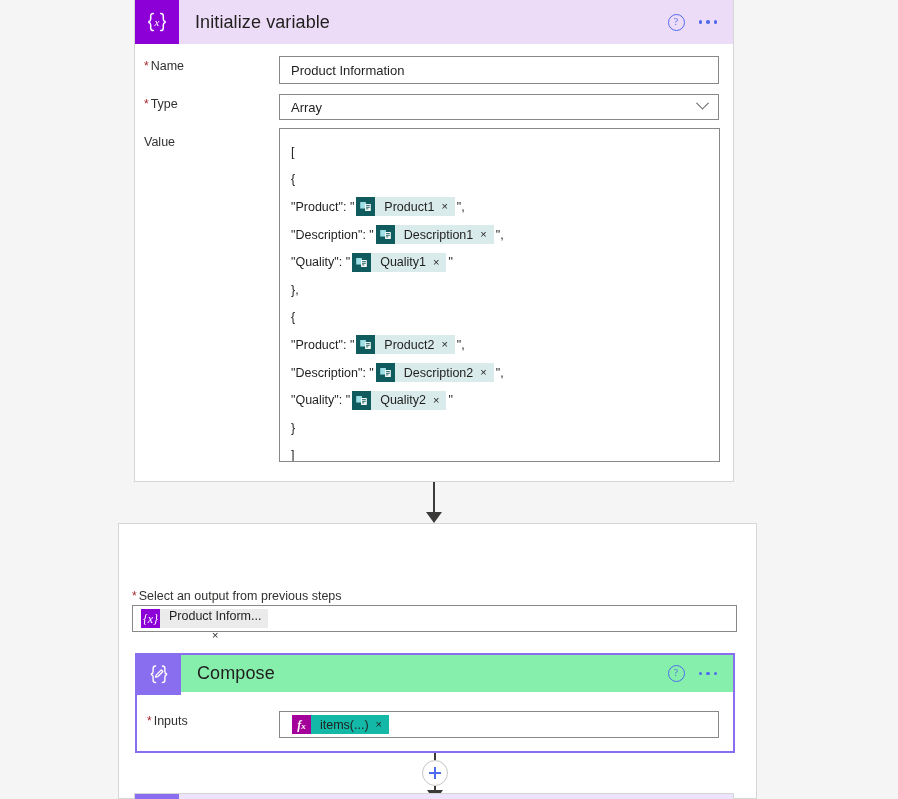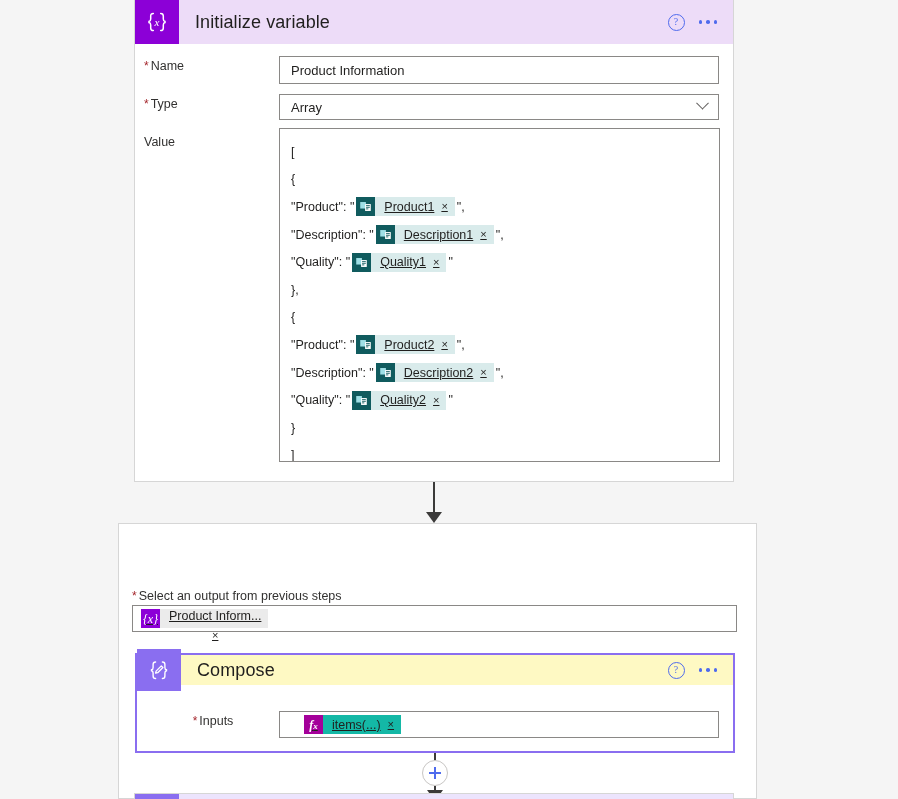--- a/index.html
+++ b/index.html
@@ -138,21 +138,20 @@
   }
   .vtext { letter-spacing: 0; }
 
   
   .token {
     display: inline-flex;
     align-items: center;
     height: 19px;
     margin: 0 2px;
     vertical-align: middle;
-    text-decoration: underline;
   }
   .token-icon {
     width: 19px;
     height: 19px;
     flex: 0 0 19px;
     display: flex;
     align-items: center;
     justify-content: center;
   }
   .token-body {
@@ -437,44 +436,44 @@
           <span class="brace-x">{<i style="font-style:italic">x</i>}</span>
         </span>
         <span class="token-body">
           <span>Product Inform...</span>
           <span class="token-x">×</span>
         </span>
       </span>
     </div>
 
     <div class="card" style="left:16px; top:129px; width:600px; height:100px; border:2px solid #8a6ef0;">
-      <div class="card-header" style="background:#fef9c3; height:30px;">
+      <div class="card-header" style="background:#86efac; height:37px;">
         <div class="card-icon" style="background:#8a6ef0; height:42px;">
           <svg width="26" height="26" viewBox="0 0 26 26" aria-hidden="true">
             <path d="M9.6 5c-2 0-2.5 1-2.5 2.6v2.8c0 1.4-.5 2.2-1.6 2.4v.9c1.1.2 1.6 1 1.6 2.4v2.8c0 1.6.5 2.6 2.5 2.6" fill="none" stroke="#fff" stroke-width="1.4" stroke-linecap="round"></path>
             <path d="M16.4 5c2 0 2.5 1 2.5 2.6v2.8c0 1.4.5 2.2 1.6 2.4v.9c-1.1.2-1.6 1-1.6 2.4v2.8c0 1.6-.5 2.6-2.5 2.6" fill="none" stroke="#fff" stroke-width="1.4" stroke-linecap="round"></path>
             <path d="M15.3 8.9l1.6 1.6-5.2 5.2-2.1.5.5-2.1z" fill="none" stroke="#fff" stroke-width="1.3" stroke-linejoin="round"></path>
           </svg>
         </div>
         <div class="card-title">Compose</div>
         <div class="header-actions">
           <span class="help-icon">?</span>
           <span class="ellipsis">
             <i></i>
               <i></i>
               <i></i>
           </span>
         </div>
       </div>
 
-      <div class="field-row" style="left:10px; top:56px; width:580px;text-align:center;">
+      <div class="field-row" style="left:10px; top:56px; width:580px;">
         <div class="field-label" style="width:132px;">
           <span class="req">*</span><span>Inputs</span>
         </div>
-        <div class="input-box" style="width:440px; height:27px; padding:0 22px;">
+        <div class="input-box" style="width:440px; height:27px; padding:0 10px;">
           <span class="token expression">
             <span class="token-icon">
               <span class="fx-glyph">f<span style="font-size:9px">x</span></span>
             </span>
             <span class="token-body">
               <span>items(...)</span>
               <span class="token-x">×</span>
             </span>
           </span>
         </div>

